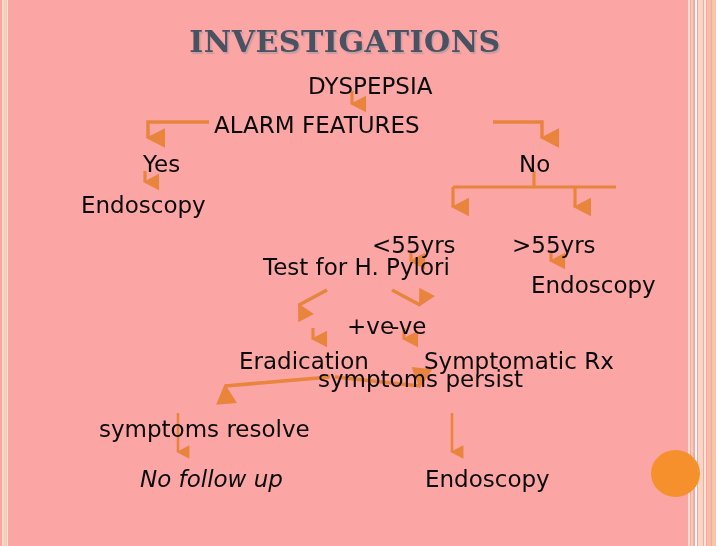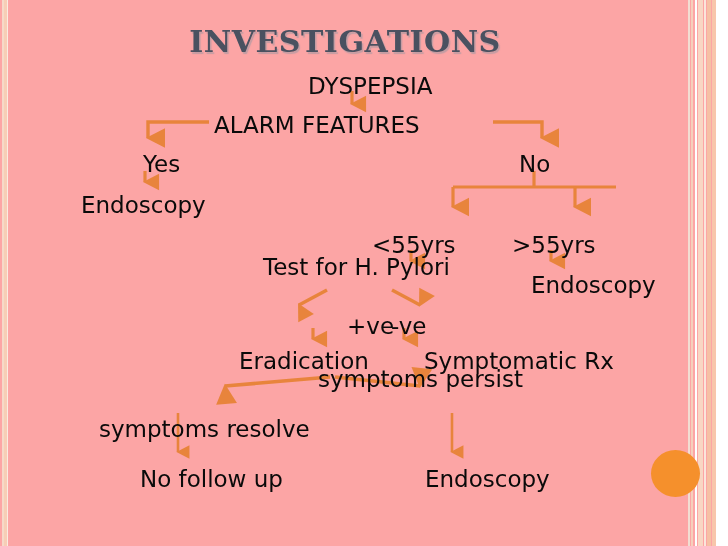--- a/index.html
+++ b/index.html
@@ -198,17 +198,17 @@
   <div class="node" style="left:391px; top:315px;">-ve</div>
 
   <div class="node" style="left:239px; top:350px;">Eradication</div>
 
   <div class="node" style="left:424px; top:350px;">Symptomatic Rx</div>
 
   <div class="node" style="left:99px; top:390px;margin-top:28px;">symptoms resolve</div>
 
   <div class="node" style="left:318px; top:368px;">symptoms persist</div>
 
-  <div class="node" style="left:140px; top:468px;">No follow up</div>
+  <div class="node" style="left:140px; top:468px;font-style:italic;">No follow up</div>
 
   <div class="node" style="left:425px; top:468px;">Endoscopy</div>
 
 </div>
 
 </body></html>

